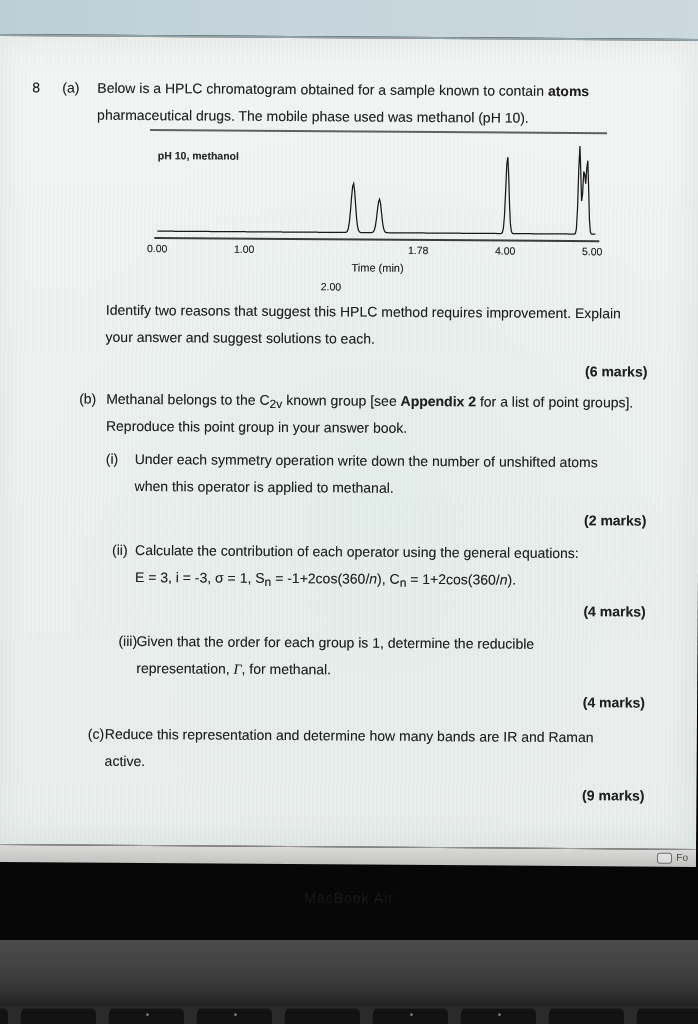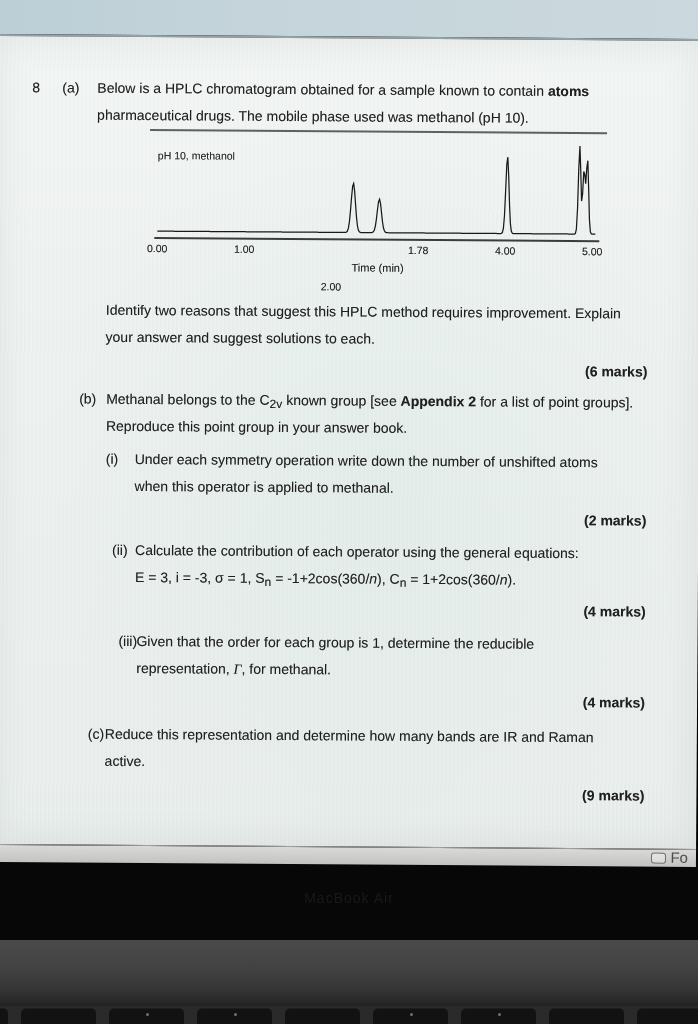--- a/index.html
+++ b/index.html
@@ -40,35 +40,35 @@
   .row-b{margin-left:86px; margin-top:4px;}  .row-b>.lbl{width:27px;}
   .row-i{margin-left:113px; margin-top:6px;} .row-i>.lbl{width:29px;}
   .row-ii{margin-left:120px; margin-top:6px;} .row-ii>.lbl{width:23px;}
   .row-iii{margin-left:127px; margin-top:6px;} .row-iii>.lbl{width:18px;}
   .row-c{margin-left:97px; margin-top:8px;}  .row-c>.lbl{width:17px;}
   .p-q{margin-left:112px; margin-top:18px;}
   .marks{font-weight:700; text-align:right; padding-right:52px; line-height:27px; margin-top:4px;}
   
   .chrom{position:relative; margin:37px 0 0 155px; width:457px; height:150px;}
   .chrom .rule{position:absolute; top:0; left:0; width:457px; height:2px; background:#5d6164;}
-  .chrom .clabel{position:absolute; top:20px; left:8px; font-size:10.5px; font-weight:400; color:#2a2a2a;}
+  .chrom .clabel{position:absolute; top:20px; left:8px; font-size:10.5px; font-weight:700; color:#2a2a2a;}
   .chrom svg{position:absolute; top:7px; left:6px; width:443px; height:102px;}
   .chrom .axis{position:absolute; top:108px; left:5px; width:445px; height:2px; background:#3c3c3c;}
   .chrom .ticks{position:absolute; top:113px; left:6px; width:443px; height:14px; font-size:10.5px; color:#222;}
   .chrom .ticks span{position:absolute; transform:translateX(-50%); white-space:nowrap;}
   .chrom .xlab{position:absolute; top:131px; left:0; width:457px; text-align:center; font-size:11px; color:#222;}
   
   .status-bar{
     position:relative; height:17px;
     background:linear-gradient(180deg,#d9d9d7,#c3c4c2);
     border-top:1px solid #9e9e9e;
   }
   .status-right{position:absolute; right:8px; top:1px; display:flex; align-items:center; gap:4px;}
   .sel-icon{display:inline-block; width:13px; height:9px; border:1.5px solid #707070; border-radius:3px; background:rgba(255,255,255,0.35);}
-  .status-label{font-size:15px; color:#4a4a4a; line-height:14px;}
+  .status-label{font-size:10px; color:#4a4a4a; line-height:14px;}
   
   .under-bezel{position:absolute; top:845px; left:0; width:698px; height:100px; background:#070707; z-index:1;}
   .brand{position:absolute; top:890px; left:0; width:698px; text-align:center; z-index:3;
          color:#191919; font-size:14px; letter-spacing:1px;}
   .hinge{position:absolute; top:940px; left:0; width:698px; height:66px; z-index:3;
          background:linear-gradient(180deg,#4a4a4a 0%, #434343 40%, #353535 75%, #222 100%);}
   .keys{position:absolute; top:1006px; left:0; width:698px; height:18px; background:#2a2a2a; z-index:3;}
   .key{position:absolute; top:2px; height:20px; width:75px; background:#121212;
        border-radius:5px 5px 0 0; box-shadow:inset 0 1px 0 rgba(255,255,255,0.05);}
   .key.glyph::after{content:''; position:absolute; top:5px; left:50%; width:3px; height:3px;

